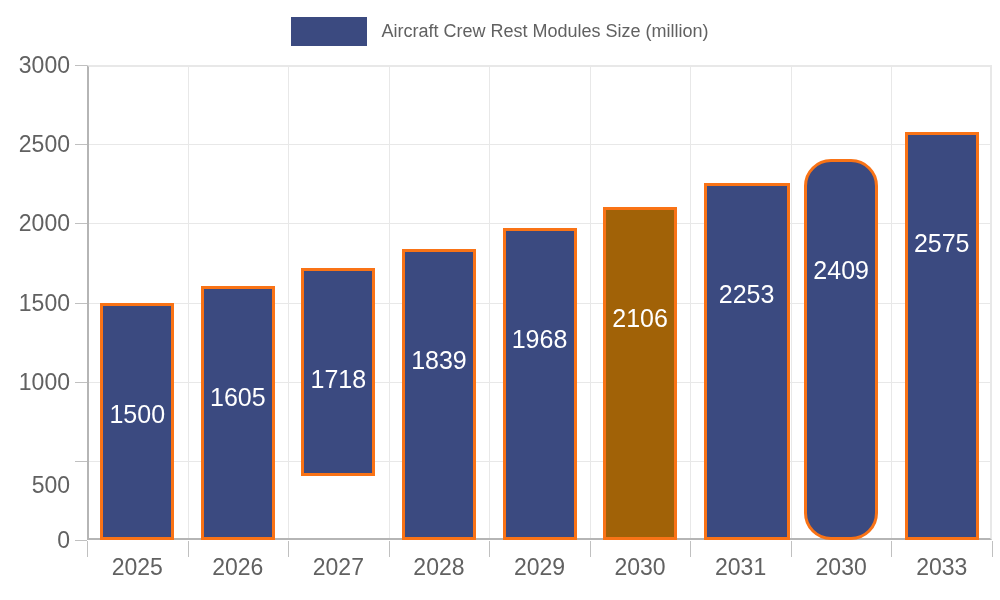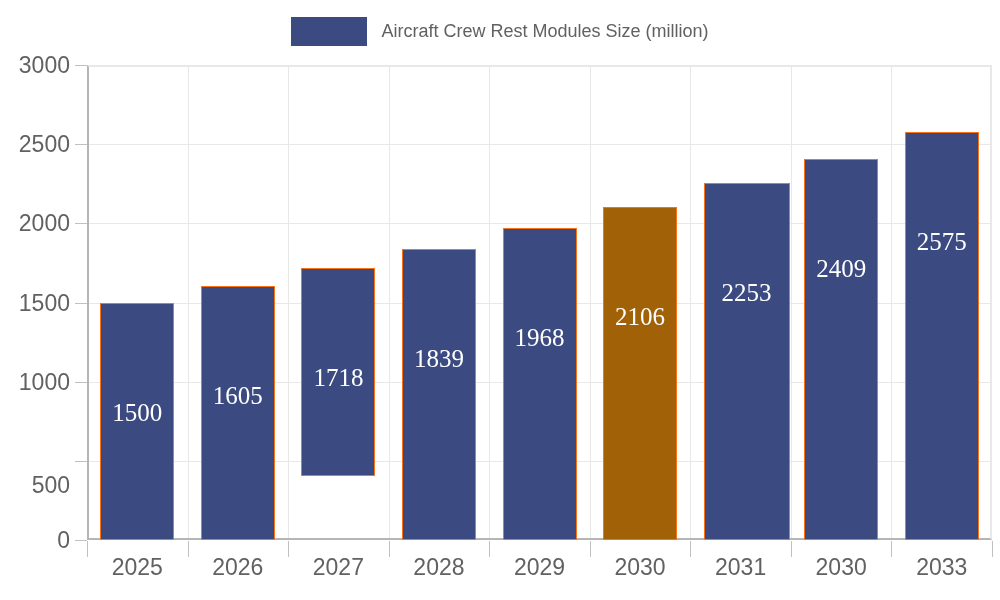--- a/index.html
+++ b/index.html
@@ -142,23 +142,22 @@
   .bars-layer {
     position: absolute;
     left: 0;
     top: 0;
     width: 1000px;
     height: 600px;
   }
   .bar {
     position: absolute;
     background: #3b4a80;
-    border: 1px solid #f97316;
+    border: 3px solid #f97316;
     box-sizing: border-box;
-    font-family: Liberation Serif, serif;
   }
   .bar-value {
     position: absolute;
     width: 100%;
     text-align: center;
     color: #ffffff;
     font-size: 25px;
     line-height: 1;
     top: 96px;
     left: 0;
@@ -228,21 +227,21 @@
       </div>
       <div class="bar" style="left: 502.5px; top: 228.4px; width: 74px; height: 311.6px; background: rgb(59, 74, 128);">
         <div class="bar-value">1968</div>
       </div>
       <div class="bar" style="left: 603.056px; top: 206.55px; width: 74px; height: 333.45px; background: #a16207;">
         <div class="bar-value">2106</div>
       </div>
       <div class="bar" style="left: 703.611px; top: 183.275px; width: 86px; height: 356.725px; background: rgb(59, 74, 128);">
         <div class="bar-value">2253</div>
       </div>
-      <div class="bar" style="left: 804.167px; top: 158.575px; width: 74px; height: 381.425px; background: rgb(59, 74, 128);">
+      <div class="bar" style="left: 804.167px; top: 158.575px; width: 74px; height: 381.425px; background: rgb(59, 74, 128); border-radius: 27px;">
         <div class="bar-value">2409</div>
       </div>
       <div class="bar" style="left: 904.722px; top: 132.292px; width: 74px; height: 407.708px; background: rgb(59, 74, 128);">
         <div class="bar-value">2575</div>
       </div>
     </div>
 
   <div class="x-ticks" id="x-axis">
       <div class="x-tick-mark" style="left: 87px;"></div>
       <div class="x-tick-label" style="left: 77.2778px;">2025</div>

